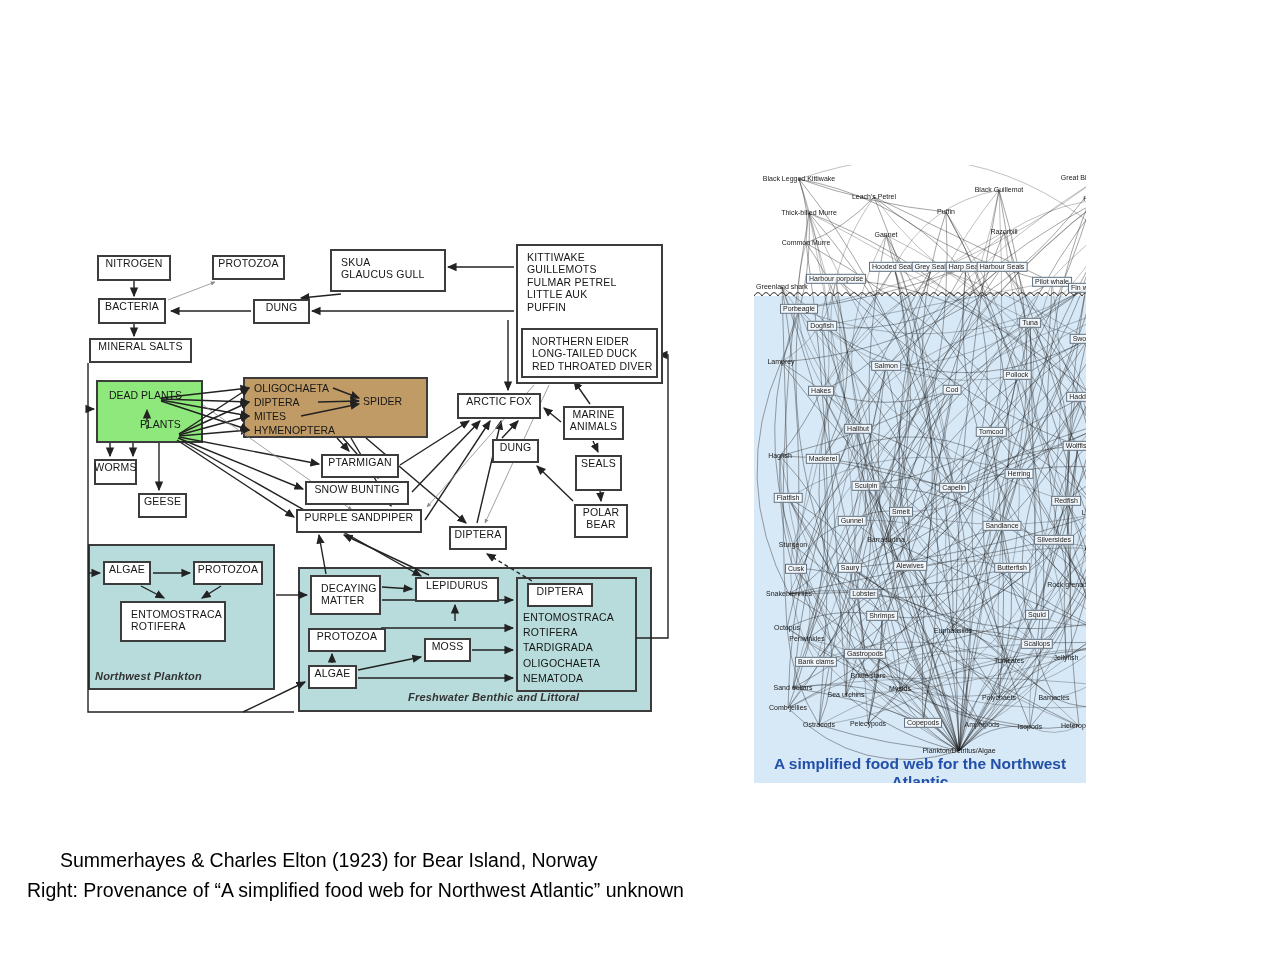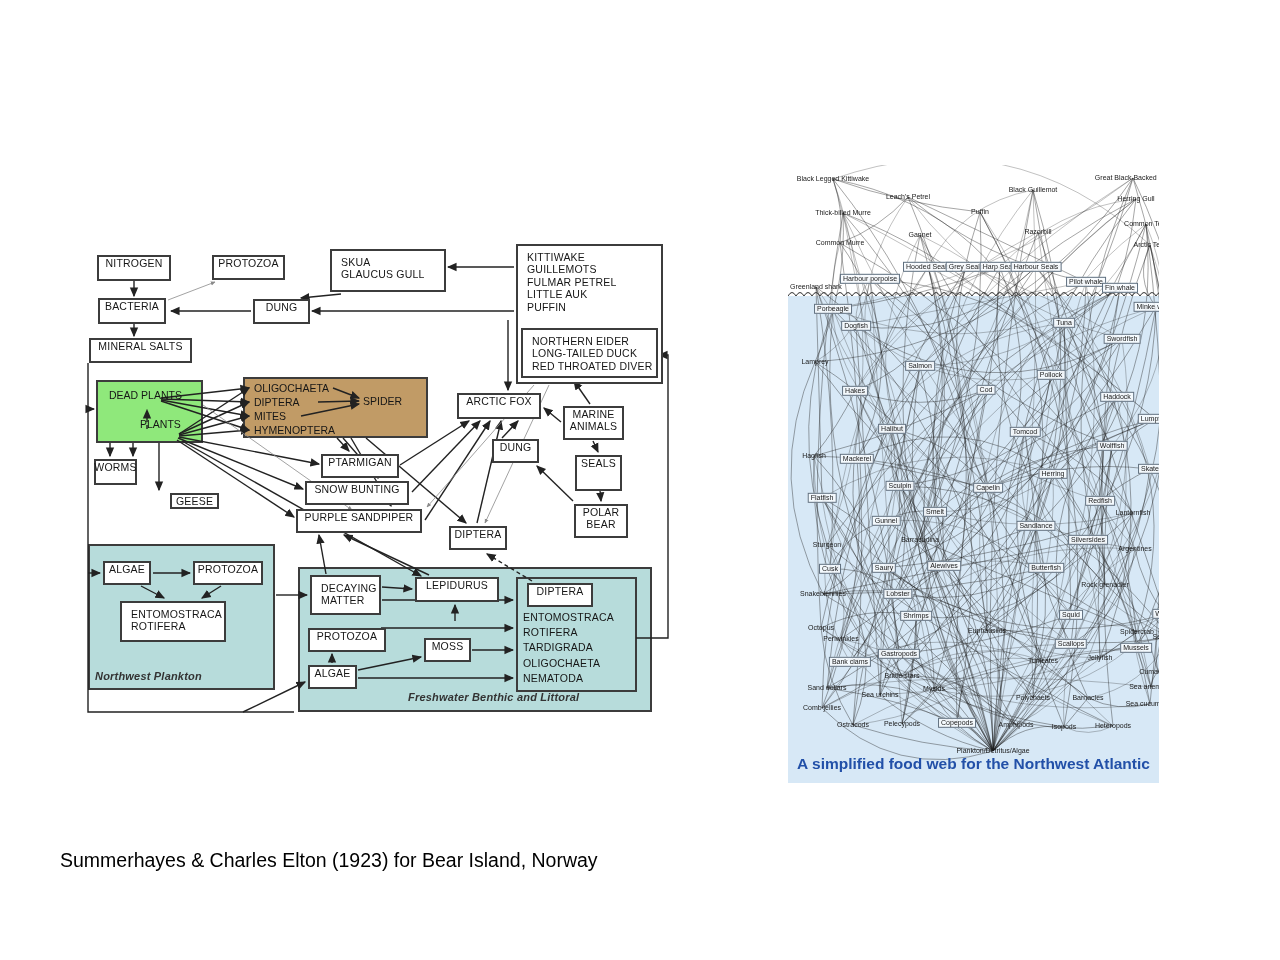--- a/index.html
+++ b/index.html
@@ -12,21 +12,21 @@
   .ldiag svg{position:absolute;left:0;top:0;z-index:2;}
   .lregion{position:absolute;z-index:1;border:2px solid #3c3c3c;box-sizing:border-box;}
   .lbox{position:absolute;z-index:3;background:#fff;border:2px solid #3c3c3c;box-sizing:border-box;
         display:flex;flex-direction:column;align-items:center;justify-content:flex-start;
         font-size:10.5px;line-height:1.18;letter-spacing:.2px;color:#161616;text-align:center;white-space:nowrap;}
   .lbox.al{align-items:flex-start;justify-content:flex-start;padding:5px 0 0 9px;text-align:left;}
   .ltext{position:absolute;z-index:3;font-size:10.5px;line-height:1.45;letter-spacing:.2px;color:#161616;white-space:pre-line;}
   .ltext.rlabel{font-style:italic;font-weight:bold;color:#333;font-size:11px;}
   .lfree{position:absolute;z-index:4;font-size:10.5px;color:#161616;white-space:nowrap;}
   
-  .rdiag{position:absolute;left:788px;top:165px;width:371px;height:618px;overflow:hidden;}
+  .rdiag{position:absolute;left:754px;top:165px;width:332px;height:618px;overflow:hidden;}
   .rdiag svg{position:absolute;left:0;top:0;z-index:1;}
   .nwn{position:absolute;z-index:2;transform:translate(-50%,-50%);font-size:7px;color:#1a1a1a;
        white-space:nowrap;line-height:1.2;}
   .nwn.b{border:1px solid #5f6f7f;background:rgba(248,252,255,.88);padding:0 2px;}
   .nw-caption{position:absolute;z-index:3;left:0;right:0;top:590px;text-align:center;
               font-weight:bold;font-size:15.5px;}
   
   .captions{position:absolute;left:27px;top:845px;width:1230px;font-size:19.5px;color:#000;line-height:30px;}
   .captions .indent{padding-left:33px;}
 </style>
@@ -160,21 +160,21 @@
       </div>
       <div class="lbox" style="left: 236px; top: 216px; width: 78px; height: 24px;">
         <div>PTARMIGAN</div>
       </div>
       <div class="lbox" style="left: 407px; top: 201px; width: 47px; height: 24px;">
         <div>DUNG</div>
       </div>
       <div class="lbox" style="left: 490px; top: 217px; width: 47px; height: 36px;">
         <div>SEALS</div>
       </div>
-      <div class="lbox" style="left: 53px; top: 255px; width: 49px; height: 16px; margin-left: 32px;">
+      <div class="lbox" style="left: 53px; top: 255px; width: 49px; height: 25px;">
         <div>GEESE</div>
       </div>
       <div class="lbox" style="left: 220px; top: 243px; width: 104px; height: 24px;">
         <div>SNOW BUNTING</div>
       </div>
       <div class="lbox" style="left: 211px; top: 271px; width: 126px; height: 24px;">
         <div>PURPLE SANDPIPER</div>
       </div>
       <div class="lbox" style="left: 489px; top: 266px; width: 54px; height: 34px;">
         <div>POLAR</div>
@@ -628,14 +628,15 @@
       <div class="nwn" style="left: 114px; top: 559px;">Pelecypods</div>
       <div class="nwn b" style="left: 169px; top: 558px;">Copepods</div>
       <div class="nwn" style="left: 228px; top: 560px;">Amphipods</div>
       <div class="nwn" style="left: 276px; top: 562px;">Isopods</div>
       <div class="nwn" style="left: 325px; top: 561px;">Heteropods</div>
       <div class="nwn" style="left: 205px; top: 586px;">Plankton/Detritus/Algae</div>
     </div>
 
   <div class="captions">
     <div class="indent">Summerhayes &amp; Charles Elton (1923) for Bear Island, Norway</div>
+    <div>Right:  Provenance of “A simplified food web for Northwest Atlantic” unknown</div>
   </div>
 </div>
 
 </body></html>

